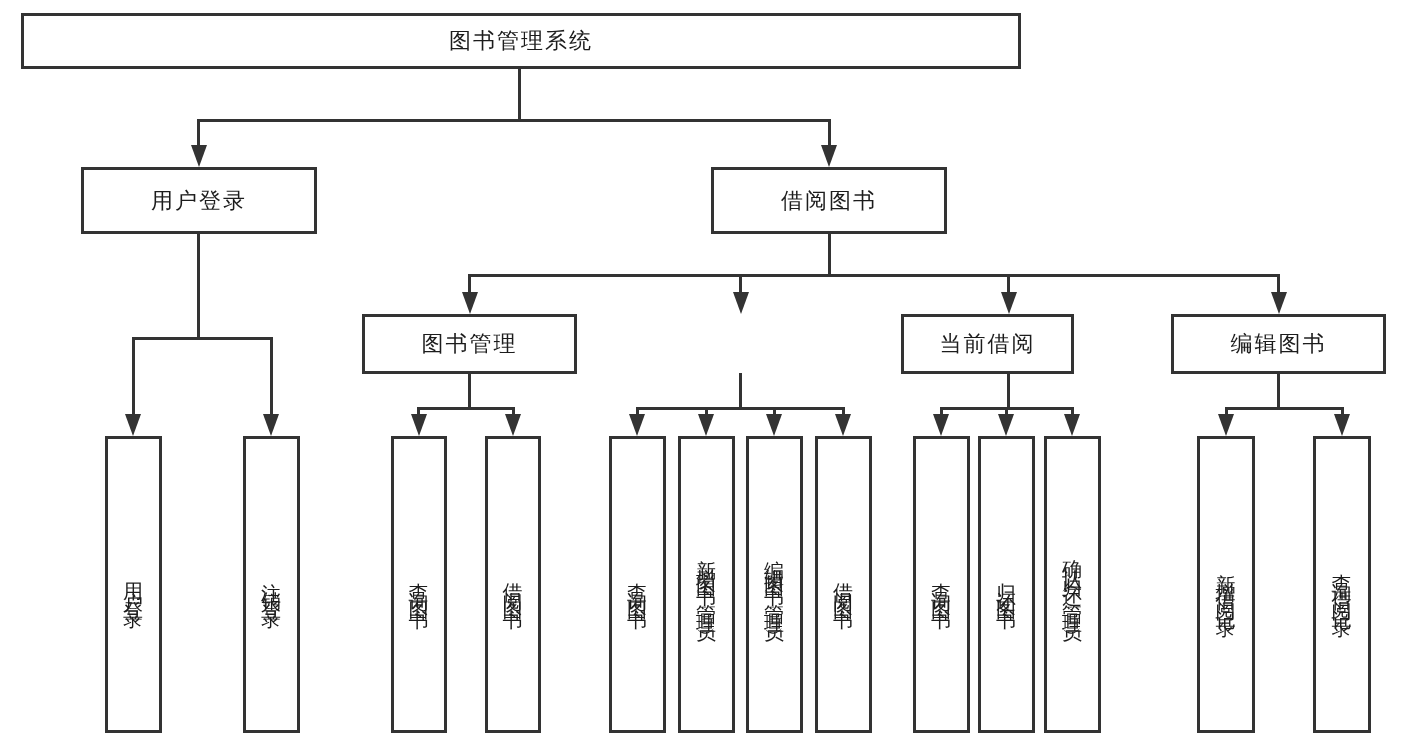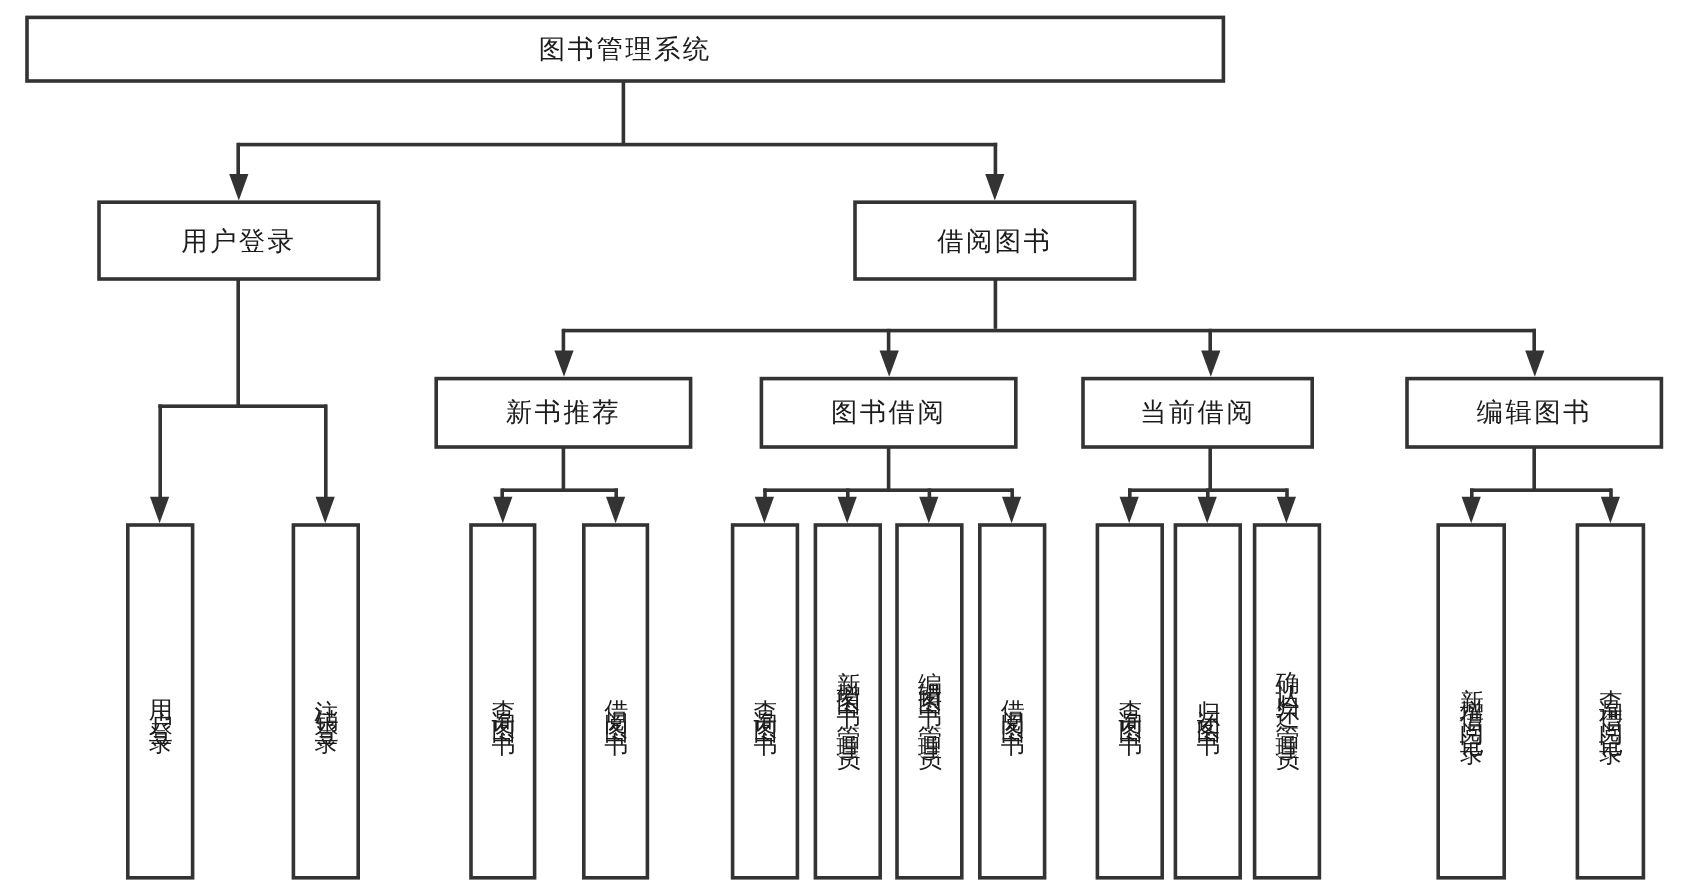--- a/index.html
+++ b/index.html
@@ -111,26 +111,23 @@
   <div class="vl" style="left:468px; top:274px; height:22px;"></div>
   <div class="arrow" style="left:462px; top:292px;"></div>
   <div class="vl" style="left:739px; top:274px; height:22px;"></div>
   <div class="arrow" style="left:733px; top:292px;"></div>
   <div class="vl" style="left:1007px; top:274px; height:22px;"></div>
   <div class="arrow" style="left:1001px; top:292px;"></div>
   <div class="vl" style="left:1277px; top:274px; height:22px;"></div>
   <div class="arrow" style="left:1271px; top:292px;"></div>
 
   <div class="box" style="left:362px; top:314px; width:215px; height:60px;">
-    <span class="hlabel">新书推荐</span>
-  </div>
-  <div class="box" style="left:633px; top:314px; width:215px; height:60px;">
-    <span class="hlabel">图书借阅</span>
-  </div>
-  <div class="box" style="left:901px; top:314px; width:194px; height:60px;">
+    <span class="hlabel">图书管理</span>
+  </div>
+  <div class="box" style="left:901px; top:314px; width:173px; height:60px;">
     <span class="hlabel">当前借阅</span>
   </div>
   <div class="box" style="left:1171px; top:314px; width:215px; height:60px;">
     <span class="hlabel">编辑图书</span>
   </div>
 
   <div class="vl" style="left:468px; top:373px; height:37px;"></div>
   <div class="hl" style="left:418px; top:407px; width:97px;"></div>
   <div class="vl" style="left:417px; top:407px; height:10px;"></div>
   <div class="arrow" style="left:411px; top:414px;"></div>

